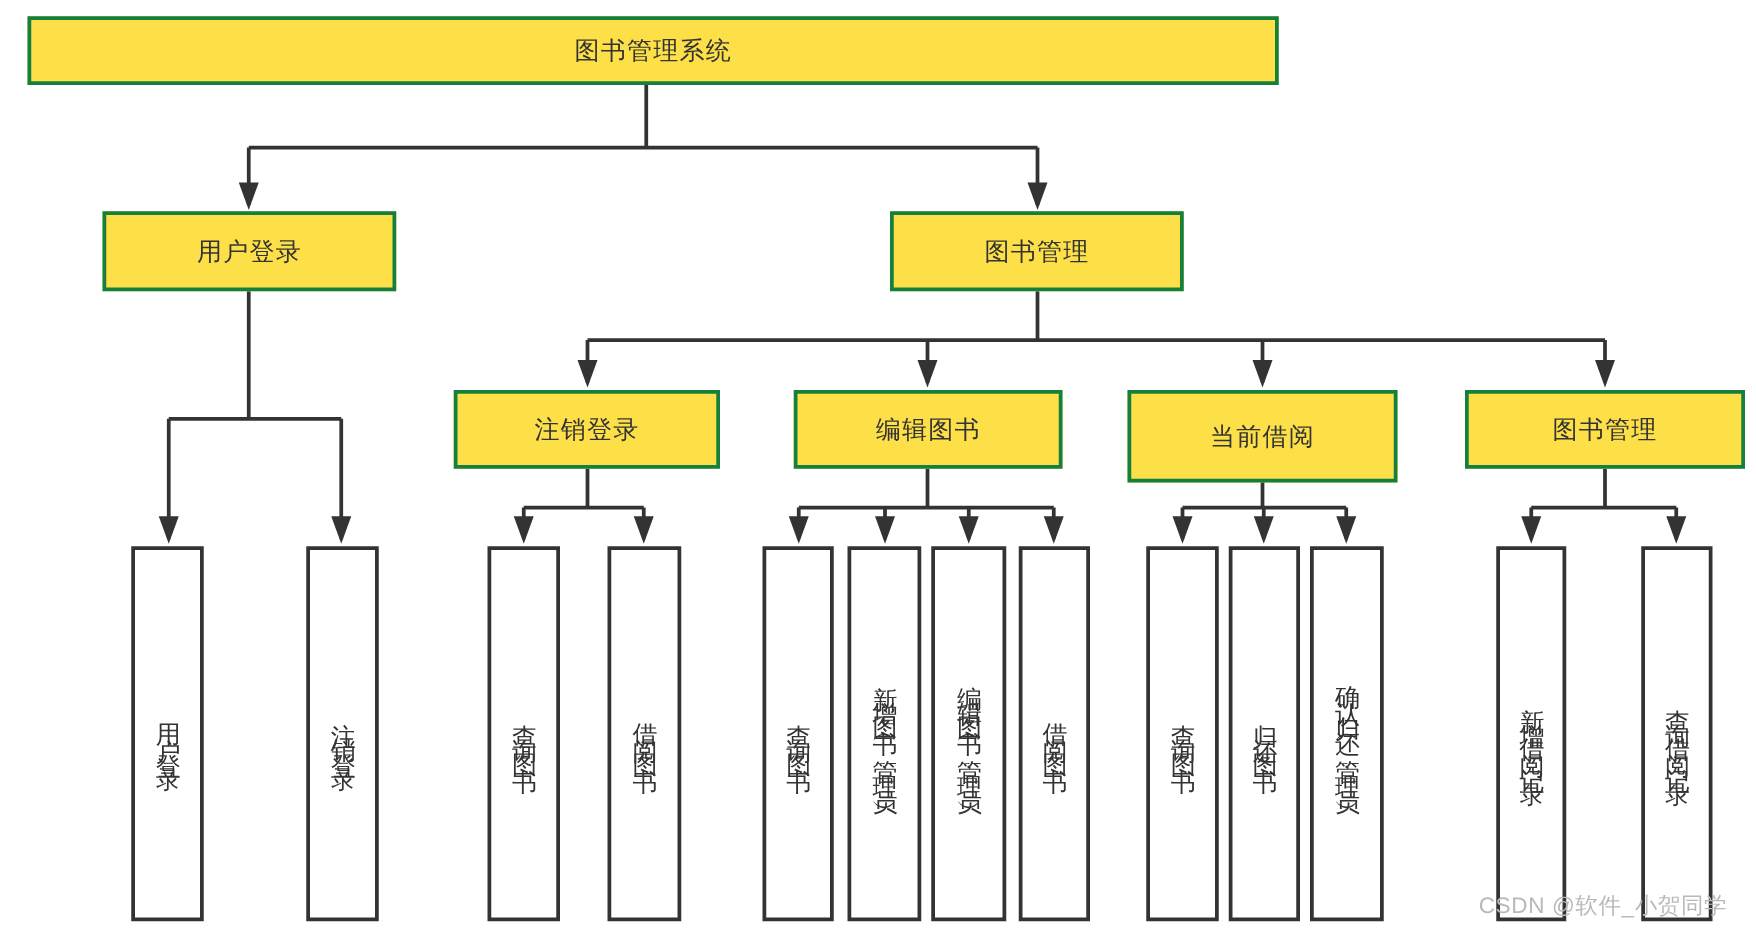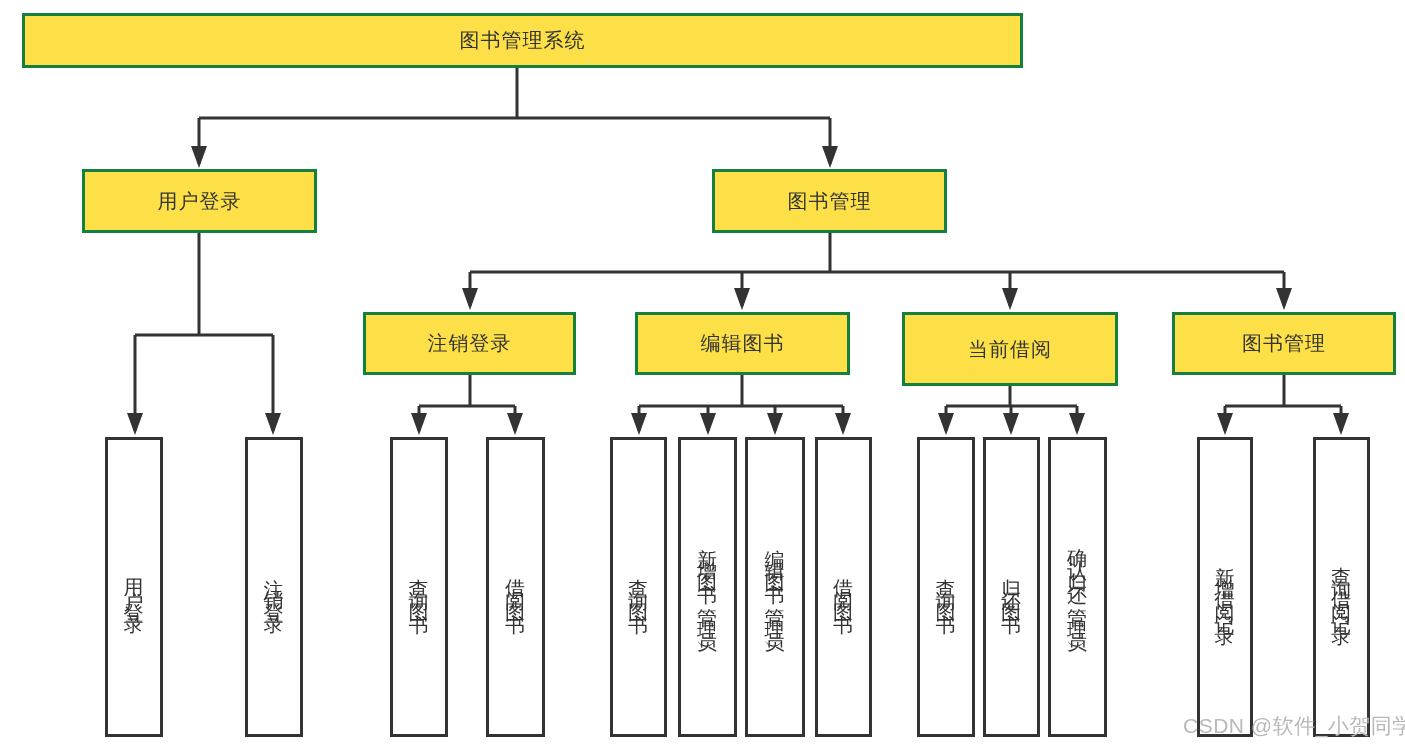--- a/index.html
+++ b/index.html
@@ -16,21 +16,21 @@
   .leaf{
     position:absolute;box-sizing:border-box;border:3px solid #333333;background:#ffffff;
     top:437px;height:300px;display:flex;align-items:center;justify-content:center;
   }
   .leaf span{
     writing-mode:vertical-rl;text-orientation:mixed;
     font-size:20px;line-height:1;letter-spacing:12px;color:#333333;white-space:nowrap;
   }
   .watermark{
     position:absolute;left:1183px;top:712px;width:220px;
-    font-size:21px;color:#b9b9b9;white-space:nowrap;letter-spacing:0.5px;
+    font-size:18px;color:#b9b9b9;white-space:nowrap;letter-spacing:0.5px;
   }
 </style>
 </head>
 <body>
 
 <div class="stage">
 
   <svg class="connectors" width="1405" height="747" viewBox="0 0 1405 747">
     <g stroke="#333333" stroke-width="3" fill="none">
 

